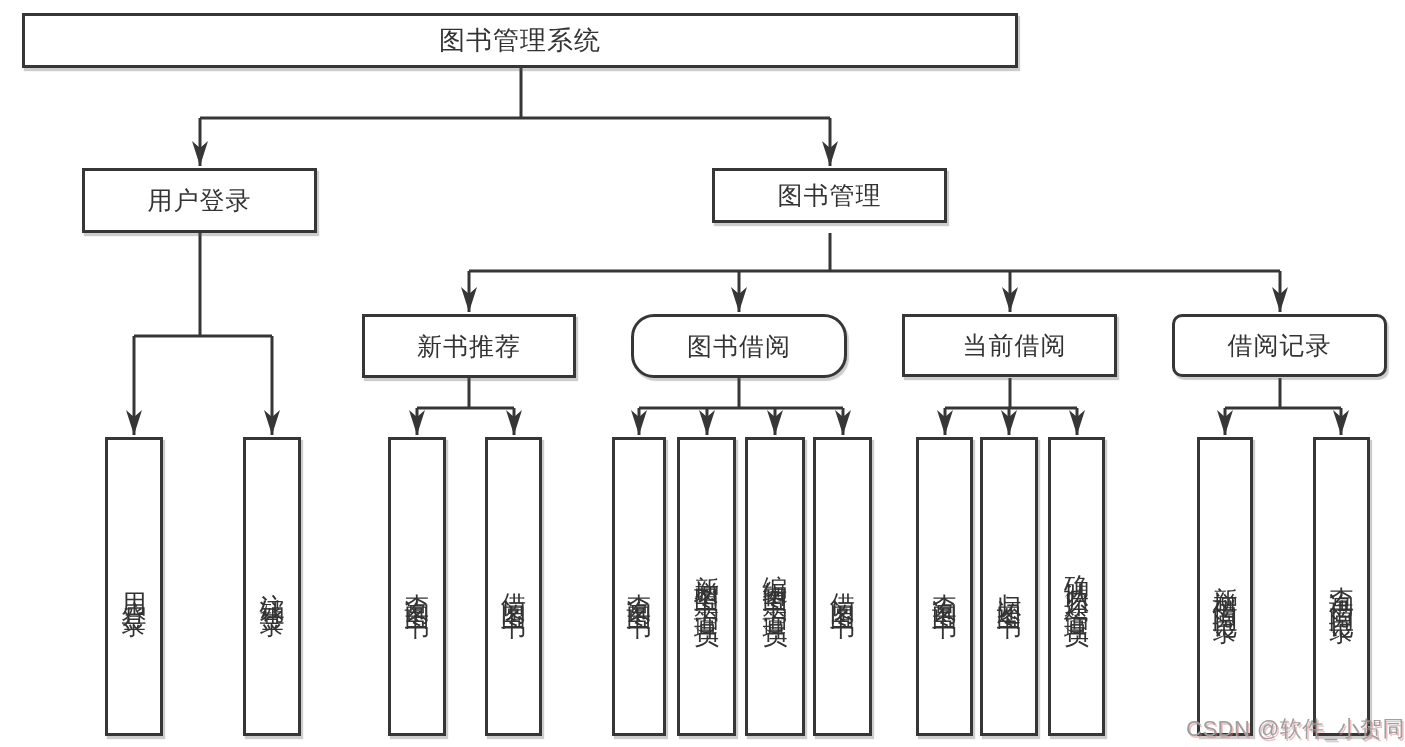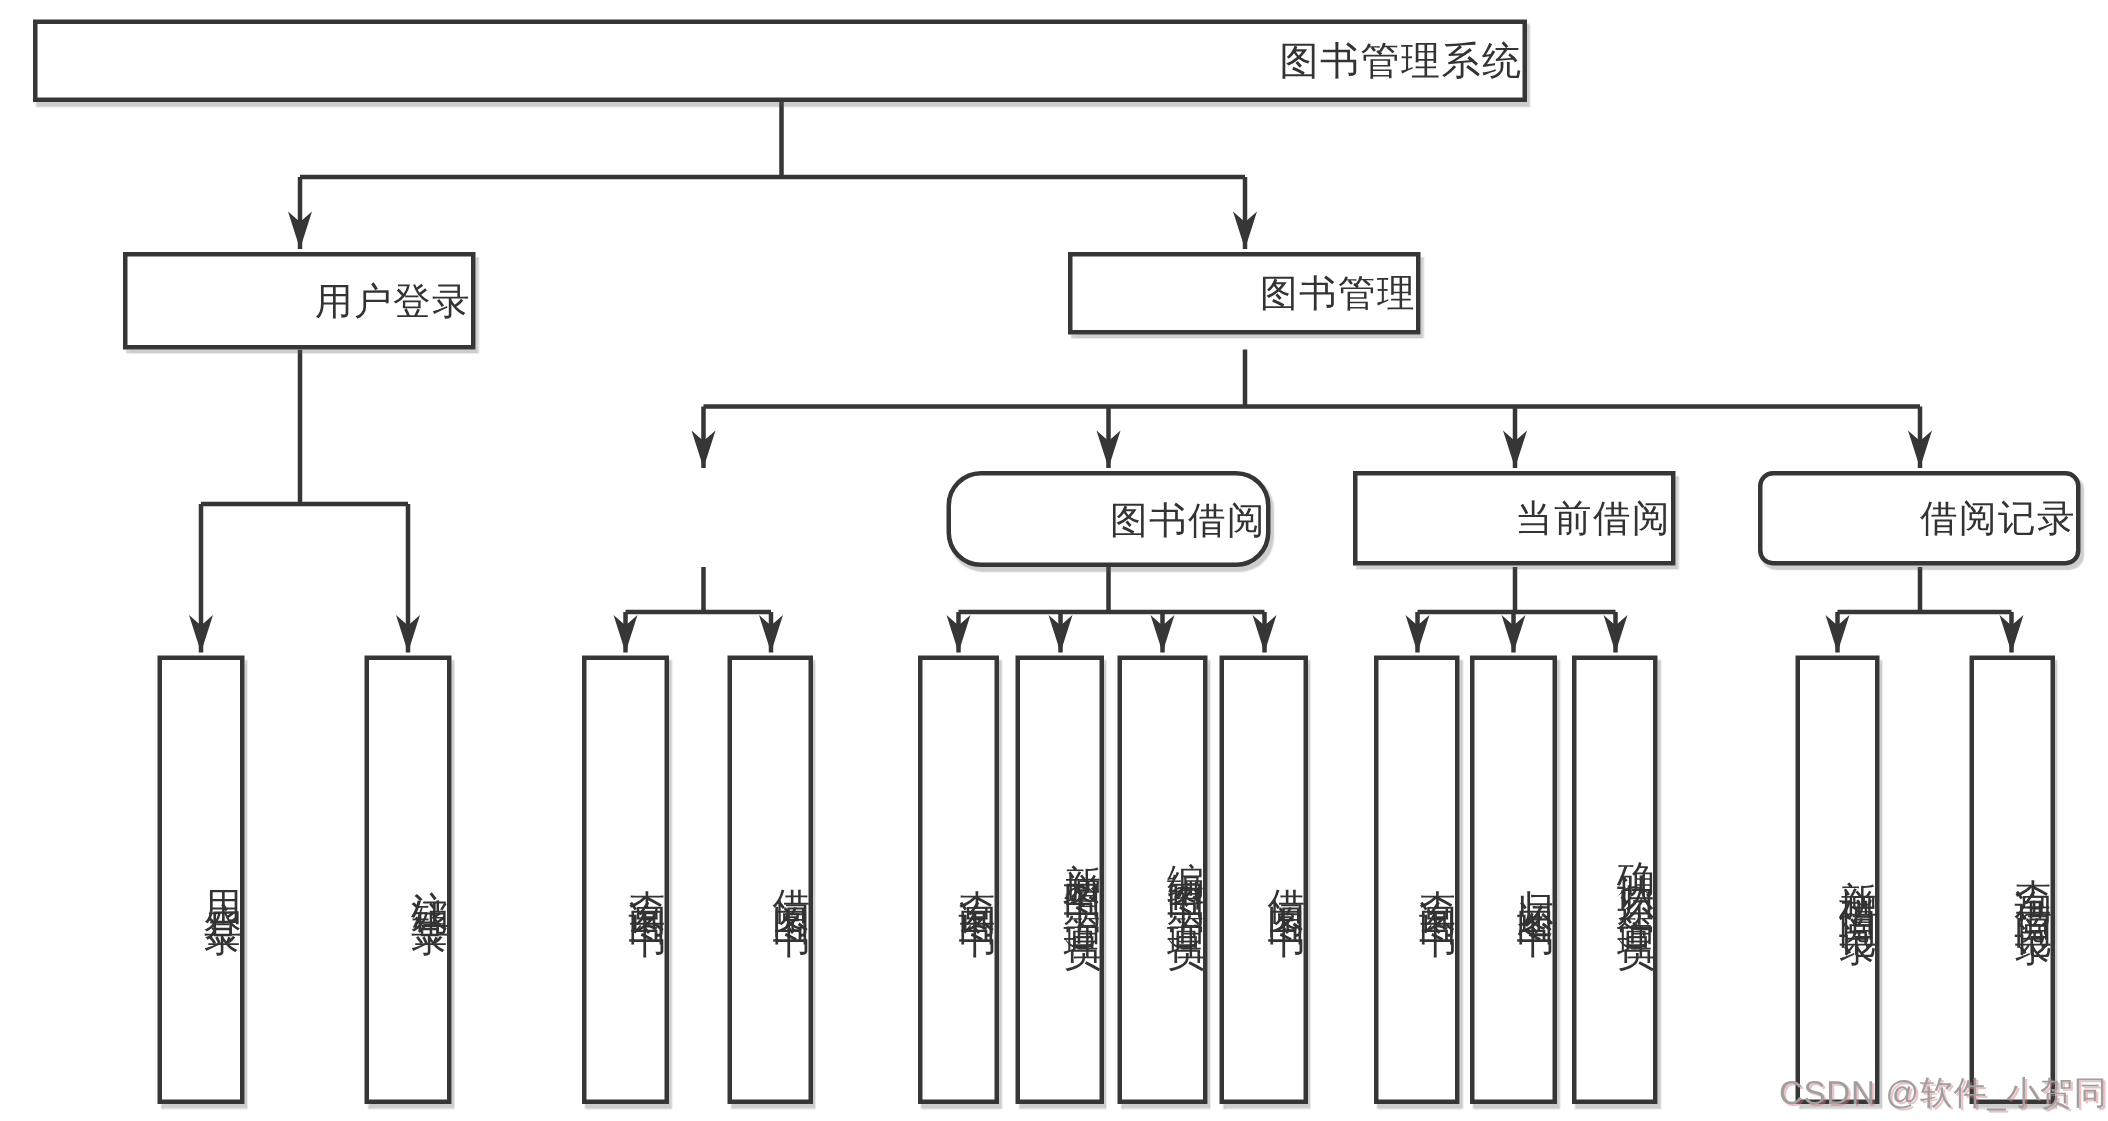--- a/index.html
+++ b/index.html
@@ -18,21 +18,21 @@
     width: 1405px; height: 747px;
     pointer-events: none;
   }
   .node {
     position: absolute;
     box-sizing: border-box;
     background: #ffffff;
     border: 3px solid #363636;
     display: flex;
     align-items: center;
-    justify-content: flex-end;
+    justify-content: center;
     box-shadow: 2px 3px 1px rgba(90,90,90,0.30);
   }
   .node.h { font-size: 25px; letter-spacing: 1px; }
   .node.root { font-size: 26px; }
   .node.leaf { }
   .vtext {
     writing-mode: vertical-rl;
     text-orientation: mixed;
     font-size: 25px;
     letter-spacing: 7px;
@@ -98,20 +98,23 @@
     <span>图书管理系统</span>
   </div>
 
   <div class="node h" style="left:82px; top:168px; width:235px; height:65px;">
     <span>用户登录</span>
   </div>
   <div class="node h" style="left:712px; top:168px; width:235px; height:55px;">
     <span>图书管理</span>
   </div>
 
+  <div class="node h" style="left:362px; top:314px; width:214px; height:64px;">
+    <span>新书推荐</span>
+  </div>
   <div class="node h" style="left:631px; top:314px; width:216px; height:64px;border-radius:23px;">
     <span>图书借阅</span>
   </div>
   <div class="node h" style="left:902px; top:314px; width:215px; height:63px;padding-left:10px;">
     <span>当前借阅</span>
   </div>
   <div class="node h" style="left:1172px; top:314px; width:215px; height:63px;border-radius:10px;">
     <span>借阅记录</span>
   </div>
 

